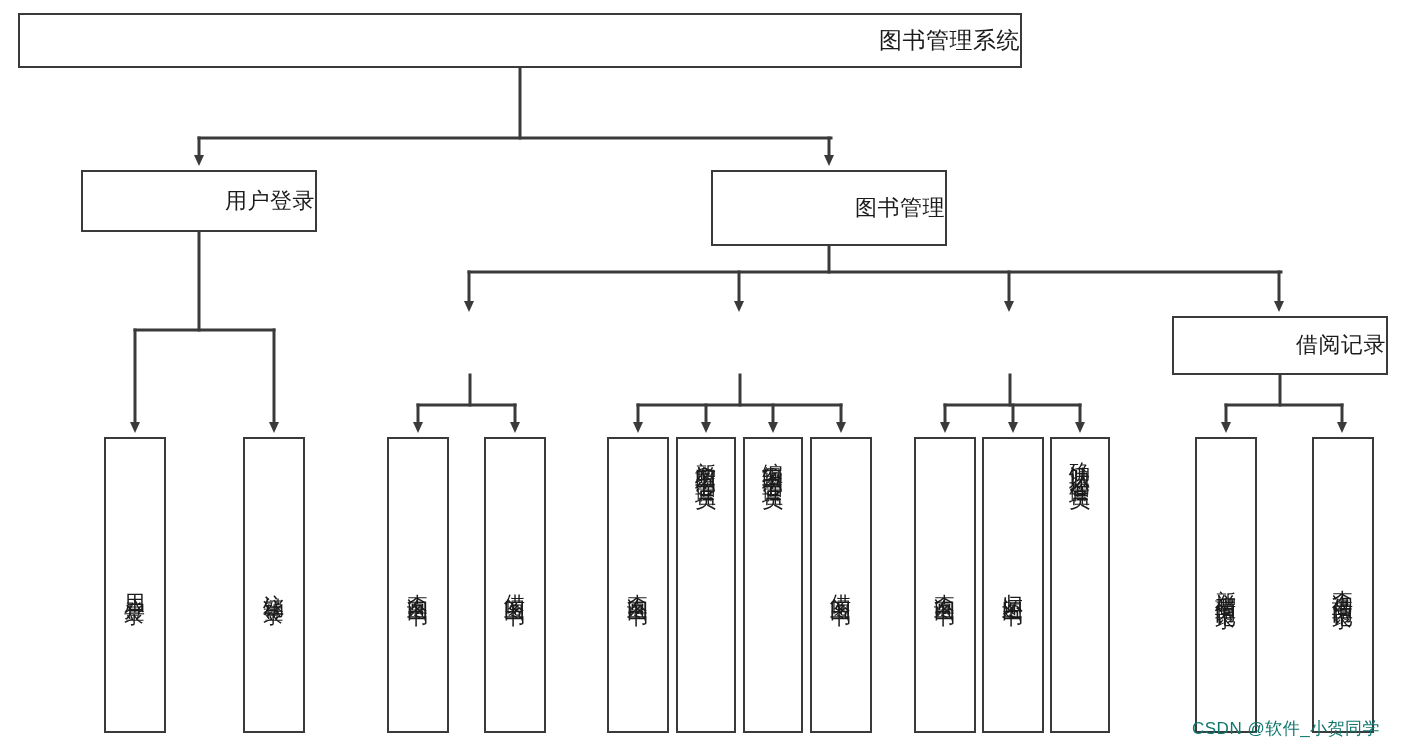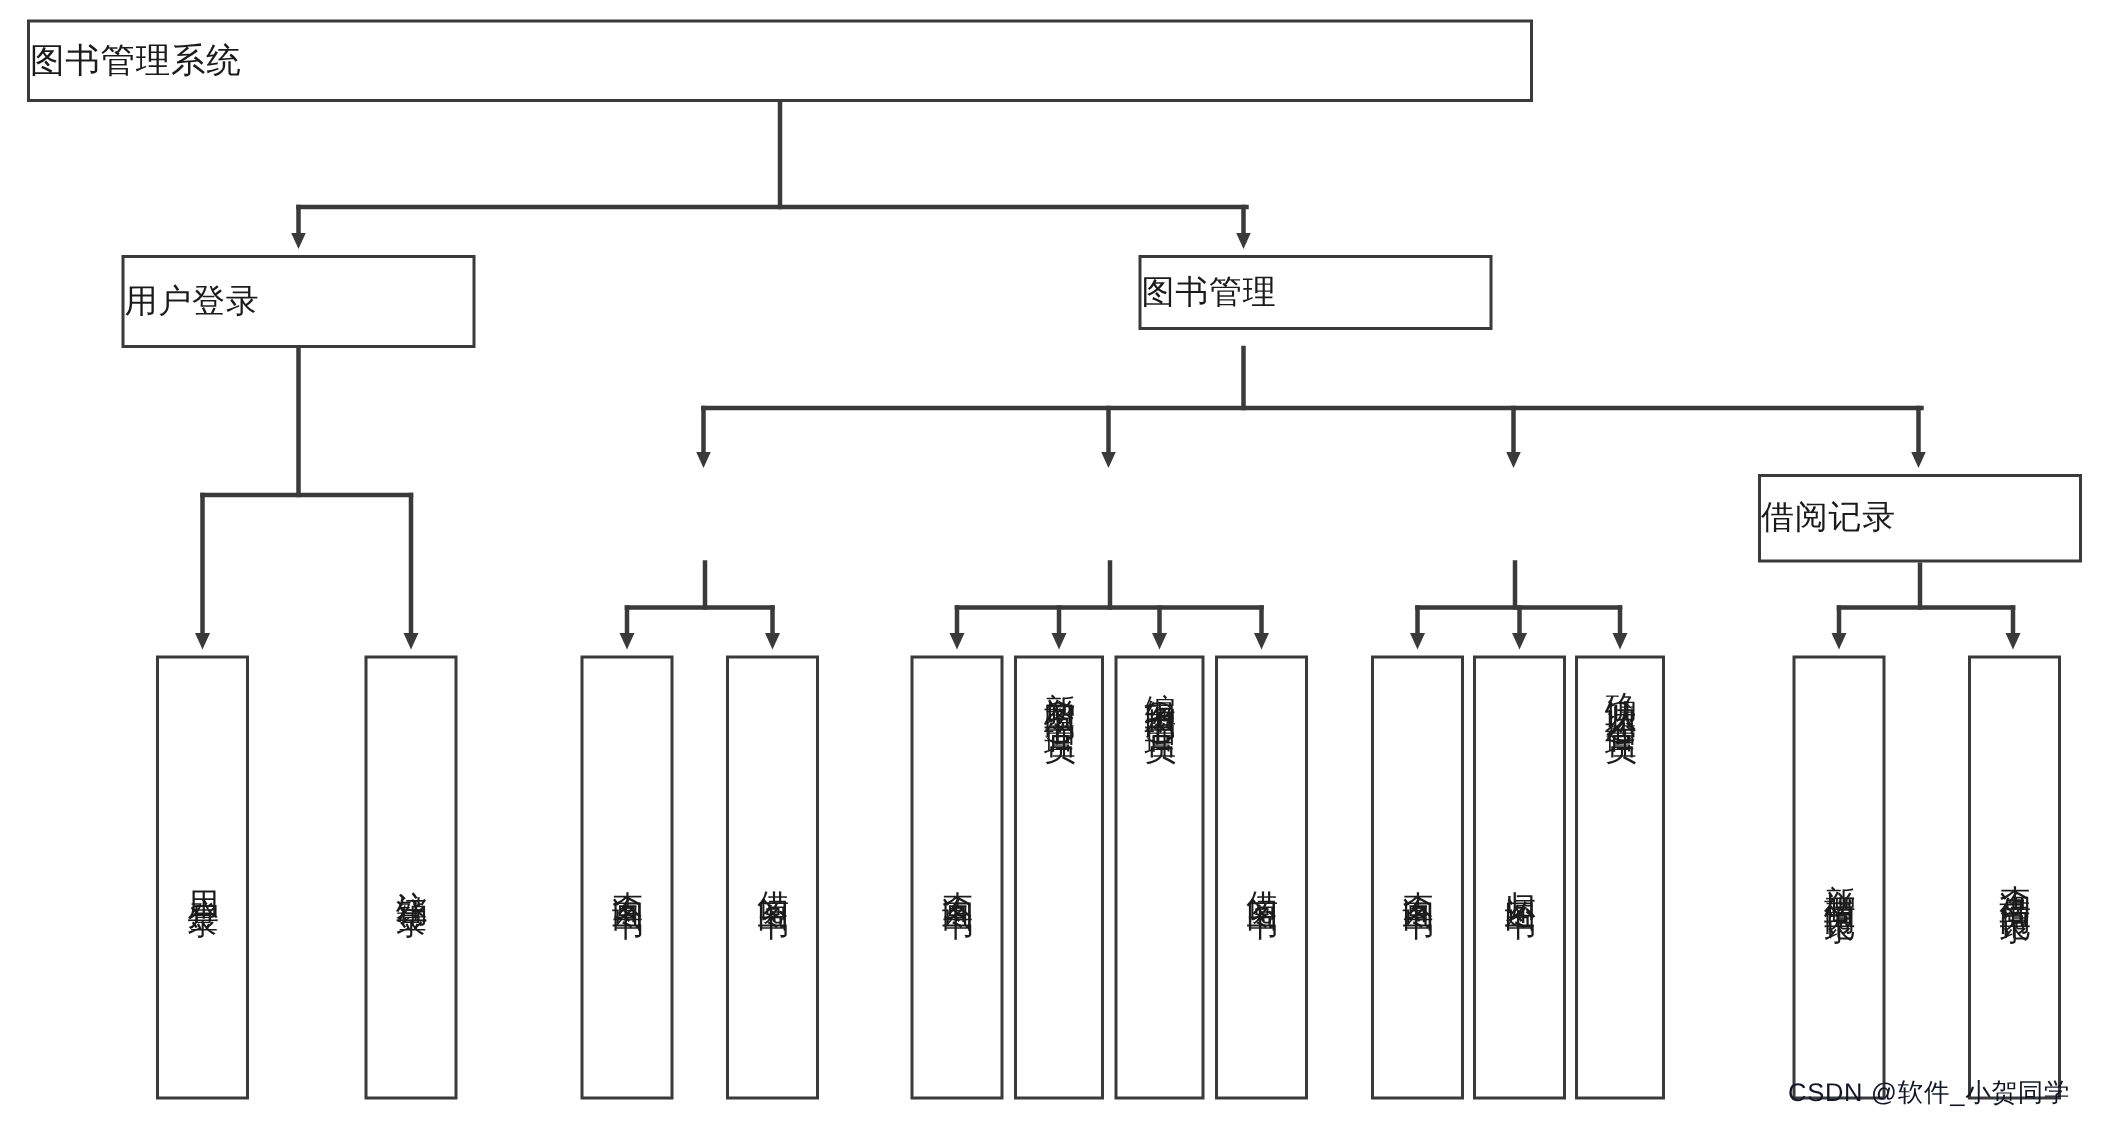--- a/index.html
+++ b/index.html
@@ -24,21 +24,21 @@
     width: 1405px;
     height: 747px;
   }
   .node-box {
     position: absolute;
     box-sizing: border-box;
     background: #ffffff;
     border: 2.5px solid #3a3a3a;
     display: flex;
     align-items: center;
-    justify-content: flex-start;
+    justify-content: flex-end;
   }
   .node-label-h {
     font-size: 22px;
     color: #1b1b1b;
     line-height: 1.1;
     letter-spacing: 0.5px;
     white-space: nowrap;
     text-align: center;
   }
   .node-box.root .node-label-h {
@@ -64,21 +64,21 @@
     font-size: 21px;
     color: #1b1b1b;
     letter-spacing: 4px;
     line-height: 1;
     text-align: center;
     white-space: nowrap;
   }
   .watermark {
     position: absolute;
     font-size: 17px;
-    color: #0f172a;
+    color: #0f766e;
     white-space: nowrap;
     letter-spacing: 0.5px;
   }
 </style>
 </head>
 <body>
 
 <div id="stage">
 
   <svg id="diagram-svg" viewBox="0 0 1405 747" xmlns="http://www.w3.org/2000/svg">
@@ -131,21 +131,21 @@
     </g>
   </svg>
 
   <div class="node-box root" style="left:18px; top:13px; width:1004px; height:55px;">
     <span class="node-label-h">图书管理系统</span>
   </div>
 
   <div class="node-box" style="left:81px; top:170px; width:236px; height:62px;">
     <span class="node-label-h">用户登录</span>
   </div>
-  <div class="node-box" style="left:711px; top:170px; width:236px; height:50px;margin-left:48px;">
+  <div class="node-box" style="left:711px; top:170px; width:236px; height:76px;">
     <span class="node-label-h">图书管理</span>
   </div>
 
   <div class="node-box" style="left:1172px; top:316px; width:216px; height:59px;">
     <span class="node-label-h">借阅记录</span>
   </div>
 
   <div class="leaf-box centered" style="left:104px; top:437px; width:62px; height:296px;">
     <span class="node-label-v">用户登录</span>
   </div>

